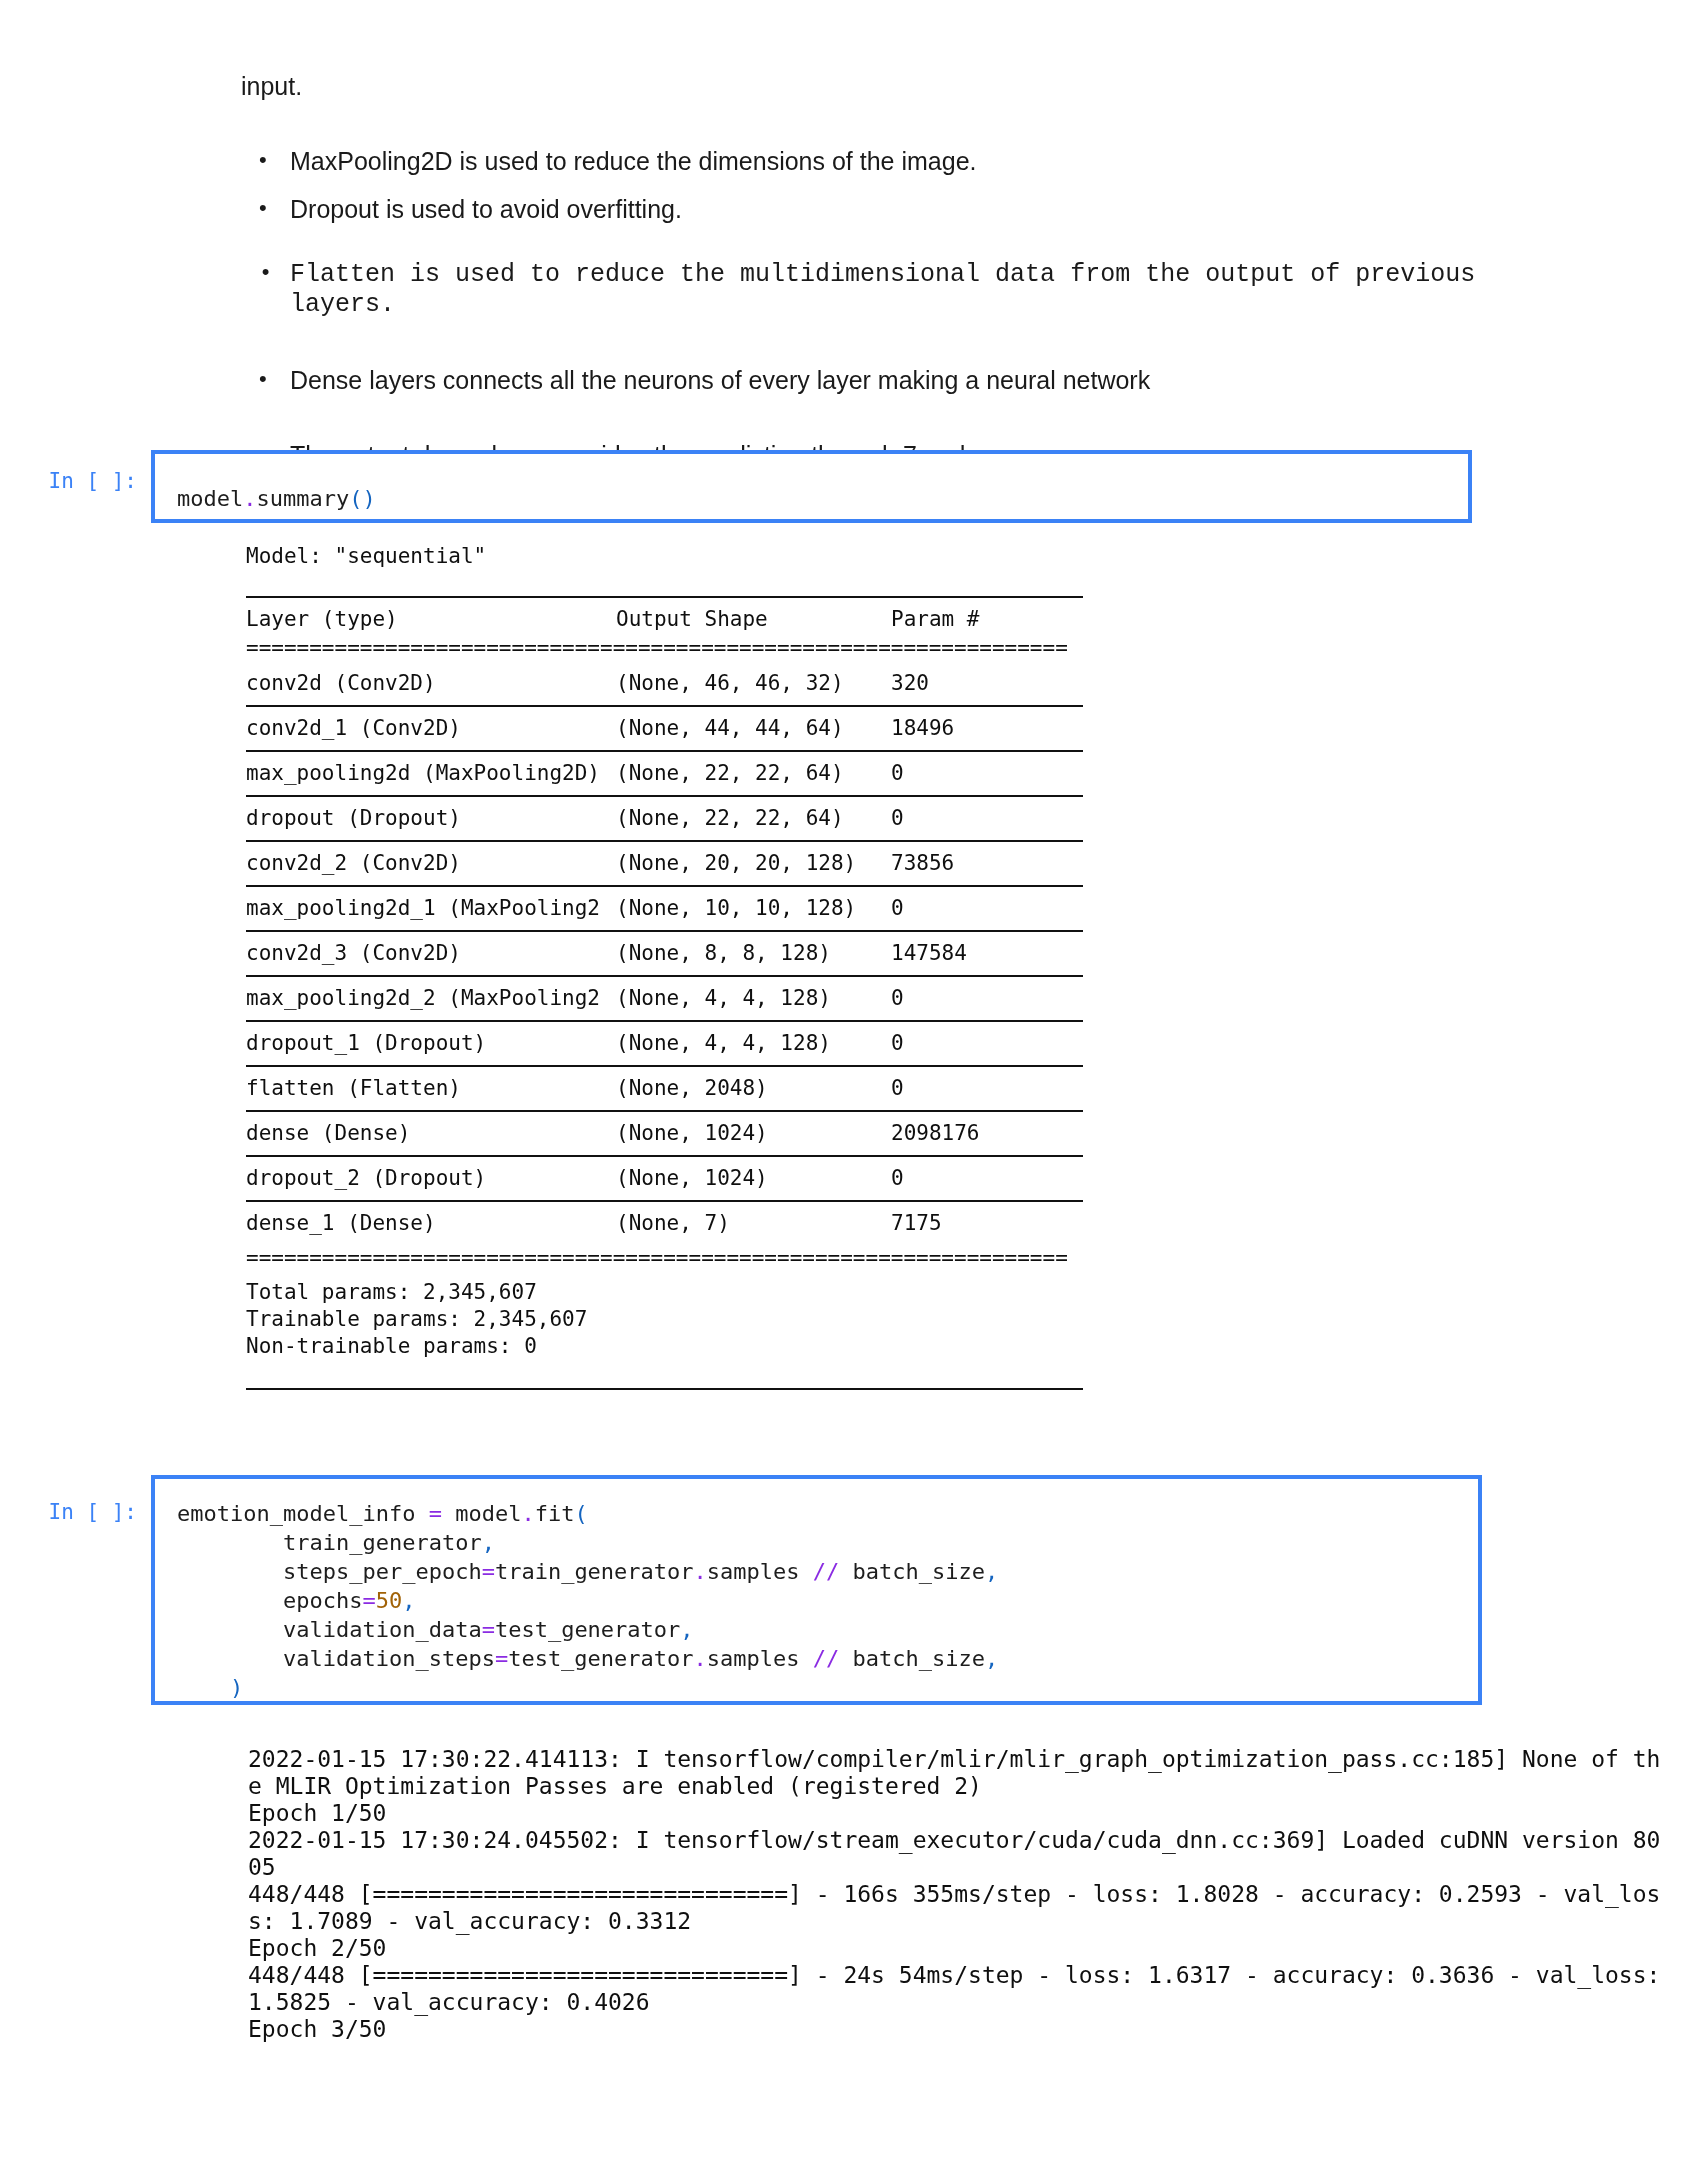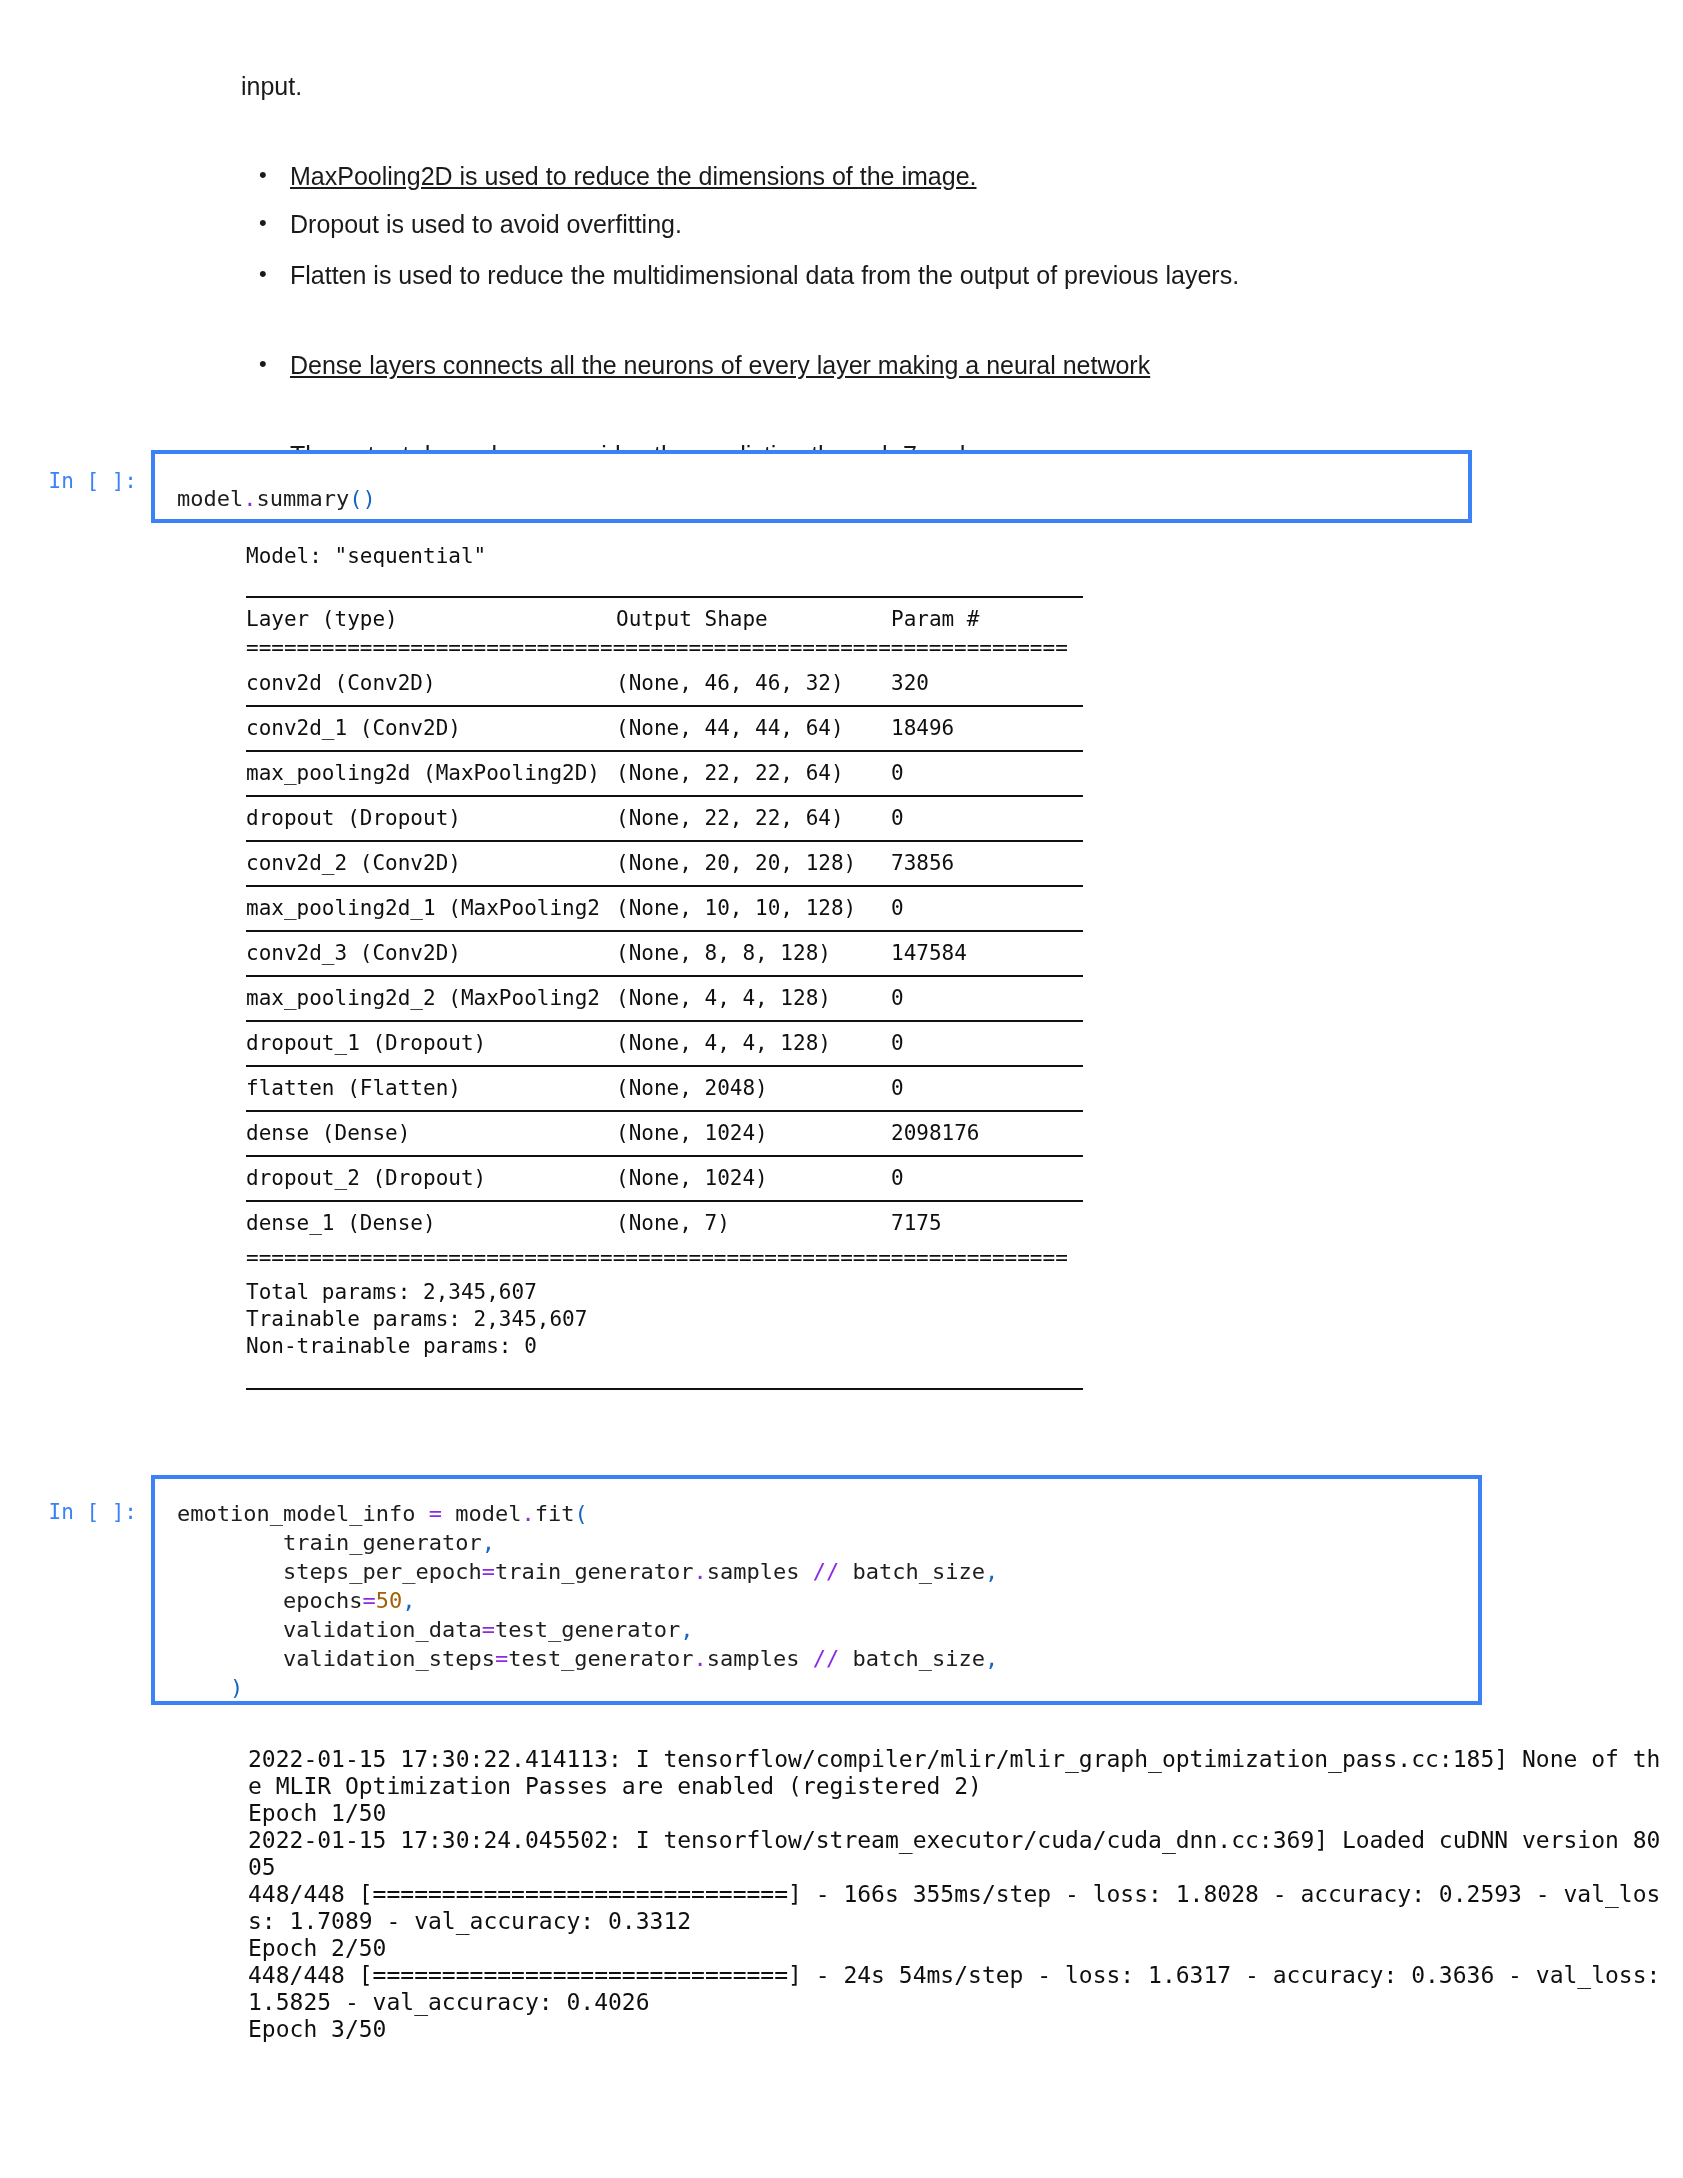--- a/index.html
+++ b/index.html
@@ -48,22 +48,22 @@
   }
   ul.bullets li::before {
     content: "\2022";
     position: absolute;
     left: 18px;
     top: -1px;
     font-size: 22px;
     color: #1a1a1a;
   }
   li.gap-sm { margin-top: 18px; }
-  li.gap-lg { margin-top: 21px; }
-  li.gap-xl { margin-top: 60px; text-decoration: underline; }
+  li.gap-lg { margin-top: 36px; font-family: Liberation Mono, monospace; }
+  li.gap-xl { margin-top: 45px; }
 
   
   .cell {
     position: absolute;
     display: flex;
     align-items: flex-start;
   }
   .prompt {
     width: 104px;
     text-align: right;

